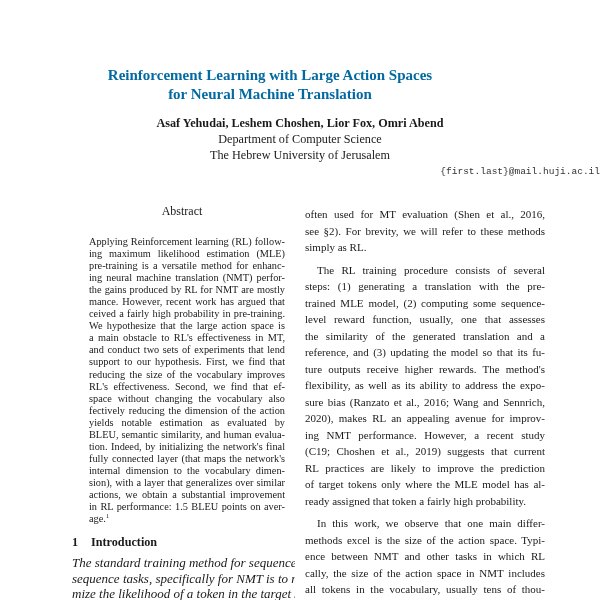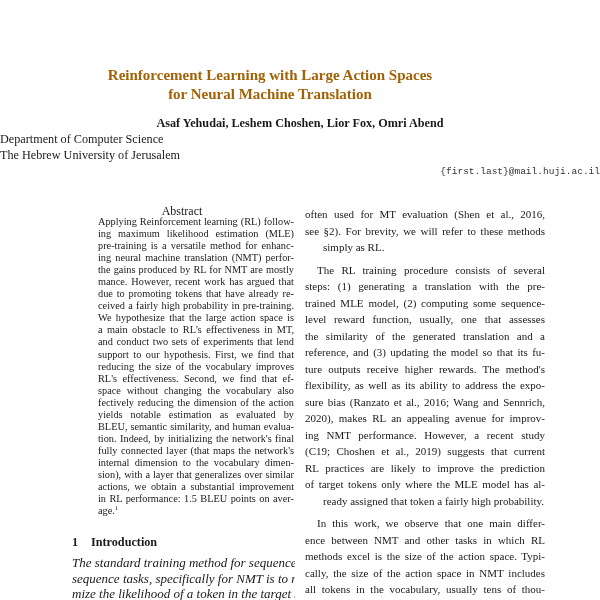--- a/index.html
+++ b/index.html
@@ -22,38 +22,38 @@
     }
     .title {
       position: absolute;
       top: 66px;
       left: 0;
       width: 540px;
       text-align: center;
       font-weight: bold;
       font-size: 15px;
       line-height: 19px;
-      color: #a16207;
+      color: #0369a1;
     }
     .title span { display: block; }
     .authors {
       position: absolute;
       top: 116px;
       left: 0;
       width: 600px;
       text-align: center;
       font-weight: bold;
       font-size: 12.2px;
       line-height: 15px;
     }
     .affil {
       position: absolute;
       left: 0;
       width: 600px;
-      text-align: left;
+      text-align: center;
       font-size: 12.2px;
       line-height: 15px;
     }
     .affil.dept { top: 132px; }
     .affil.univ { top: 148px; }
     .email {
       position: absolute;
       top: 166px;
       left: 0;
       width: 600px;
@@ -68,28 +68,27 @@
       top: 204px;
       left: 72px;
       width: 220px;
       text-align: center;
       font-weight: normal;
       font-size: 12px;
       line-height: 14px;
     }
     .abstract-body {
       position: absolute;
-      top: 216px;
+      top: 236px;
       left: 89px;
       width: 196px;
       font-size: 10.3px;
       line-height: 12.05px;
       text-align: justify;
       hyphens: manual;
-      margin-left: 9px;
     }
     .abstract-body .line {
       display: block;
       text-align: justify;
       text-align-last: justify;
       white-space: nowrap;
       overflow: hidden;
     }
     .abstract-body .line.last { text-align-last: left; }
     sup.fn {
@@ -126,21 +125,21 @@
       font-size: 11px;
       line-height: 16.5px;
     }
     .col-line {
       display: block;
       white-space: nowrap;
       overflow: hidden;
       text-align: justify;
       text-align-last: justify;
     }
-    .col-line.last { text-align-last: left; margin-left: 18px; }
+    .col-line.last { text-align-last: left; }
     .col-line.indent { padding-left: 12px; }
     .para-gap { height: 6px; }
   </style>
 </head>
 <body>
 
 <div class="page">
 
   <div class="title">
     <span>Reinforcement Learning with Large Action Spaces</span>
@@ -154,21 +153,20 @@
 
   <div class="abstract-heading">Abstract</div>
 
   <div class="abstract-body" id="abstract-body">
     <span class="line">Applying Reinforcement learning (RL) follow-</span>
       <span class="line">ing maximum likelihood estimation (MLE)</span>
       <span class="line">pre-training is a versatile method for enhanc-</span>
       <span class="line">ing neural machine translation (NMT) perfor-</span>
       <span class="line">the gains produced by RL for NMT are mostly</span>
       <span class="line">mance. However, recent work has argued that</span>
-      <span class="line">due to promoting tokens that have already re-</span>
       <span class="line">ceived a fairly high probability in pre-training.</span>
       <span class="line">We hypothesize that the large action space is</span>
       <span class="line">a main obstacle to RL's effectiveness in MT,</span>
       <span class="line">and conduct two sets of experiments that lend</span>
       <span class="line">support to our hypothesis. First, we find that</span>
       <span class="line">reducing the size of the vocabulary improves</span>
       <span class="line">RL's effectiveness. Second, we find that ef-</span>
       <span class="line">space without changing the vocabulary also</span>
       <span class="line">fectively reducing the dimension of the action</span>
       <span class="line">yields notable estimation as evaluated by</span>
@@ -214,21 +212,21 @@
         <span class="col-line">2020), makes RL an appealing avenue for improv-</span>
         <span class="col-line">ing NMT performance. However, a recent study</span>
         <span class="col-line">(C19; Choshen et al., 2019) suggests that current</span>
         <span class="col-line">RL practices are likely to improve the prediction</span>
         <span class="col-line">of target tokens only where the MLE model has al-</span>
         <span class="col-line last" id="para2-last">ready assigned that token a fairly high probability.</span>
     </div>
     <div class="para-gap"></div>
     <div id="para3">
         <span class="col-line indent">In this work, we observe that one main differ-</span>
+        <span class="col-line">methods excel is the size of the action space. Typi-</span>
         <span class="col-line">ence between NMT and other tasks in which RL</span>
-        <span class="col-line">methods excel is the size of the action space. Typi-</span>
         <span class="col-line">cally, the size of the action space in NMT includes</span>
         <span class="col-line">all tokens in the vocabulary, usually tens of thou-</span>
         <span class="col-line">sands. By contrast, common RL settings have ei-</span>
       </div>
   </div>
 
 </div>
 
 </body></html>

